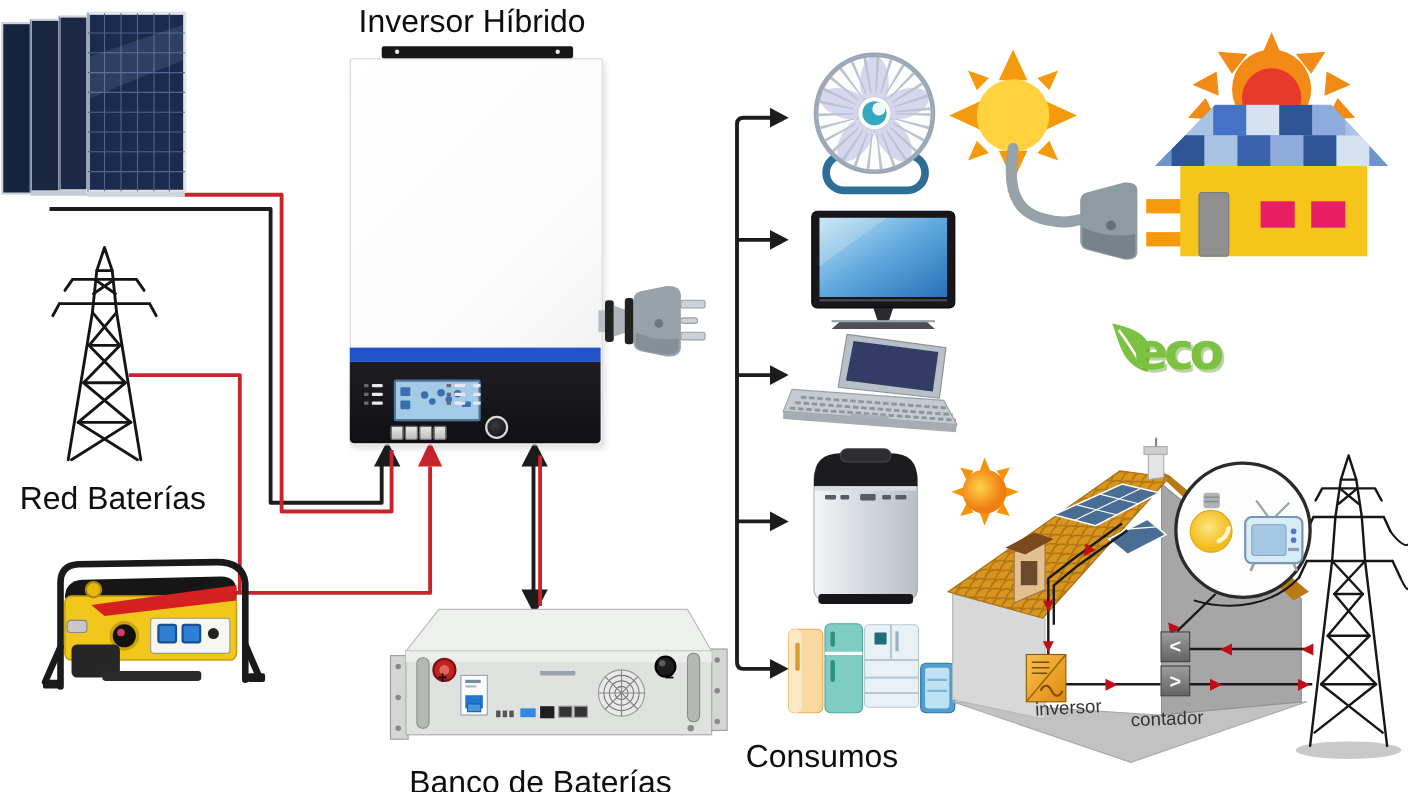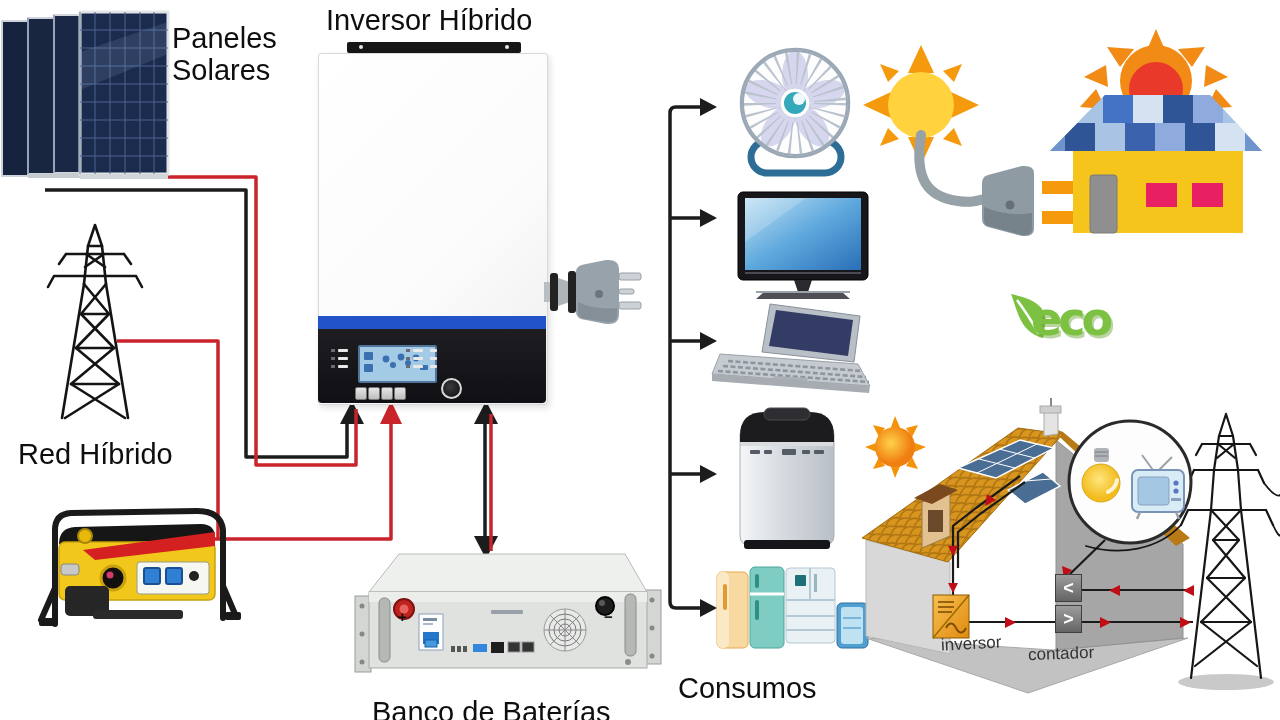--- a/index.html
+++ b/index.html
@@ -537,19 +537,18 @@
 
   <div class="meterbox" style="left:1055px;top:574px">
     <span>&lt;</span>
   </div>
   <div class="meterbox" style="left:1055px;top:605px">
     <span>&gt;</span>
   </div>
   <div class="smlbl" style="left:941px;top:634px;transform:rotate(-3deg)">inversor</div>
   <div class="smlbl" style="left:1028px;top:644px;transform:rotate(-2deg)">contador</div>
 
-  <div class="lbl" style="left:172px;top:22px;width:150px">Paneles Solares</div>
   <div class="lbl" style="left:326px;top:4px;width:260px">Inversor Híbrido</div>
-  <div class="lbl" style="left:18px;top:438px;width:220px">Red Híbrido</div>
+  <div class="lbl" style="left:18px;top:438px;width:220px">Red Baterías</div>
   <div class="lbl" style="left:372px;top:696px;width:300px">Banco de Baterías</div>
   <div class="lbl" style="left:678px;top:672px;width:200px">Consumos</div>
 
 </div>
 
 </body></html>

